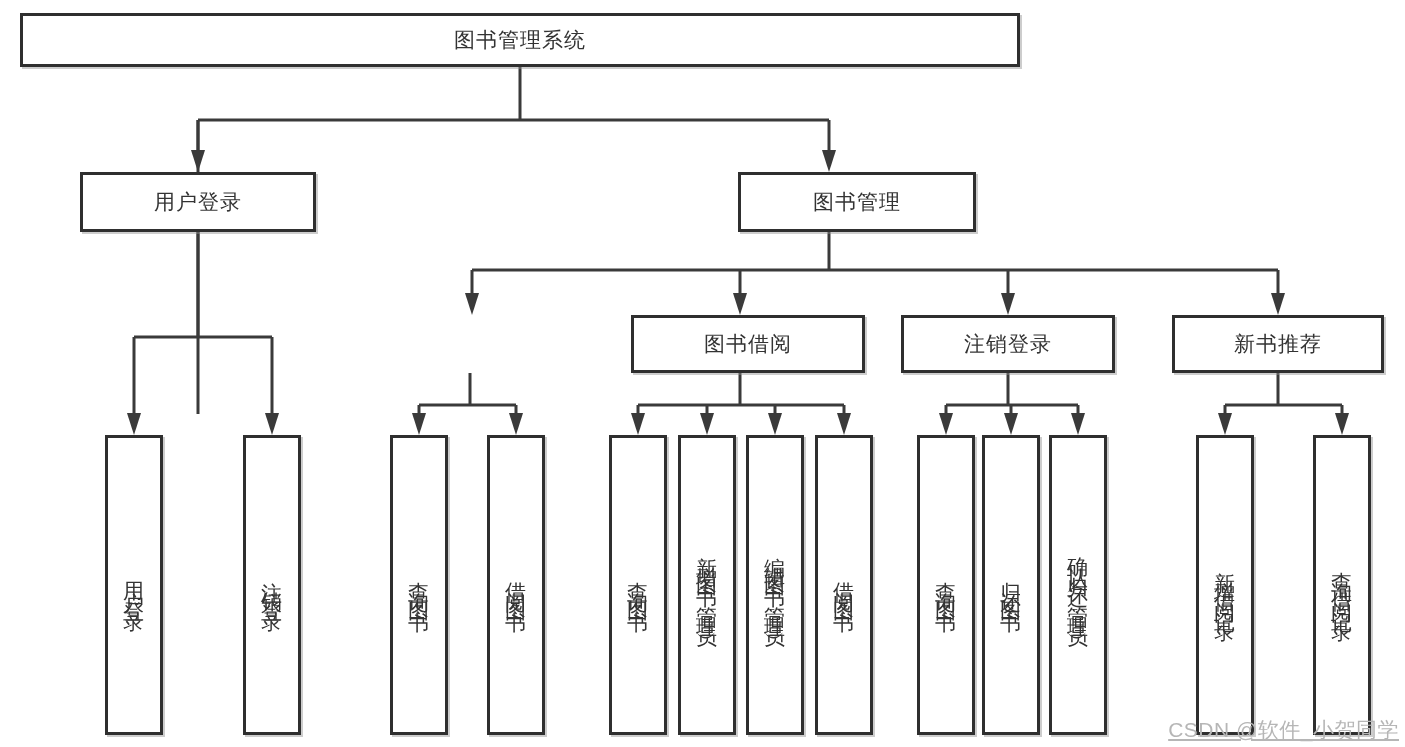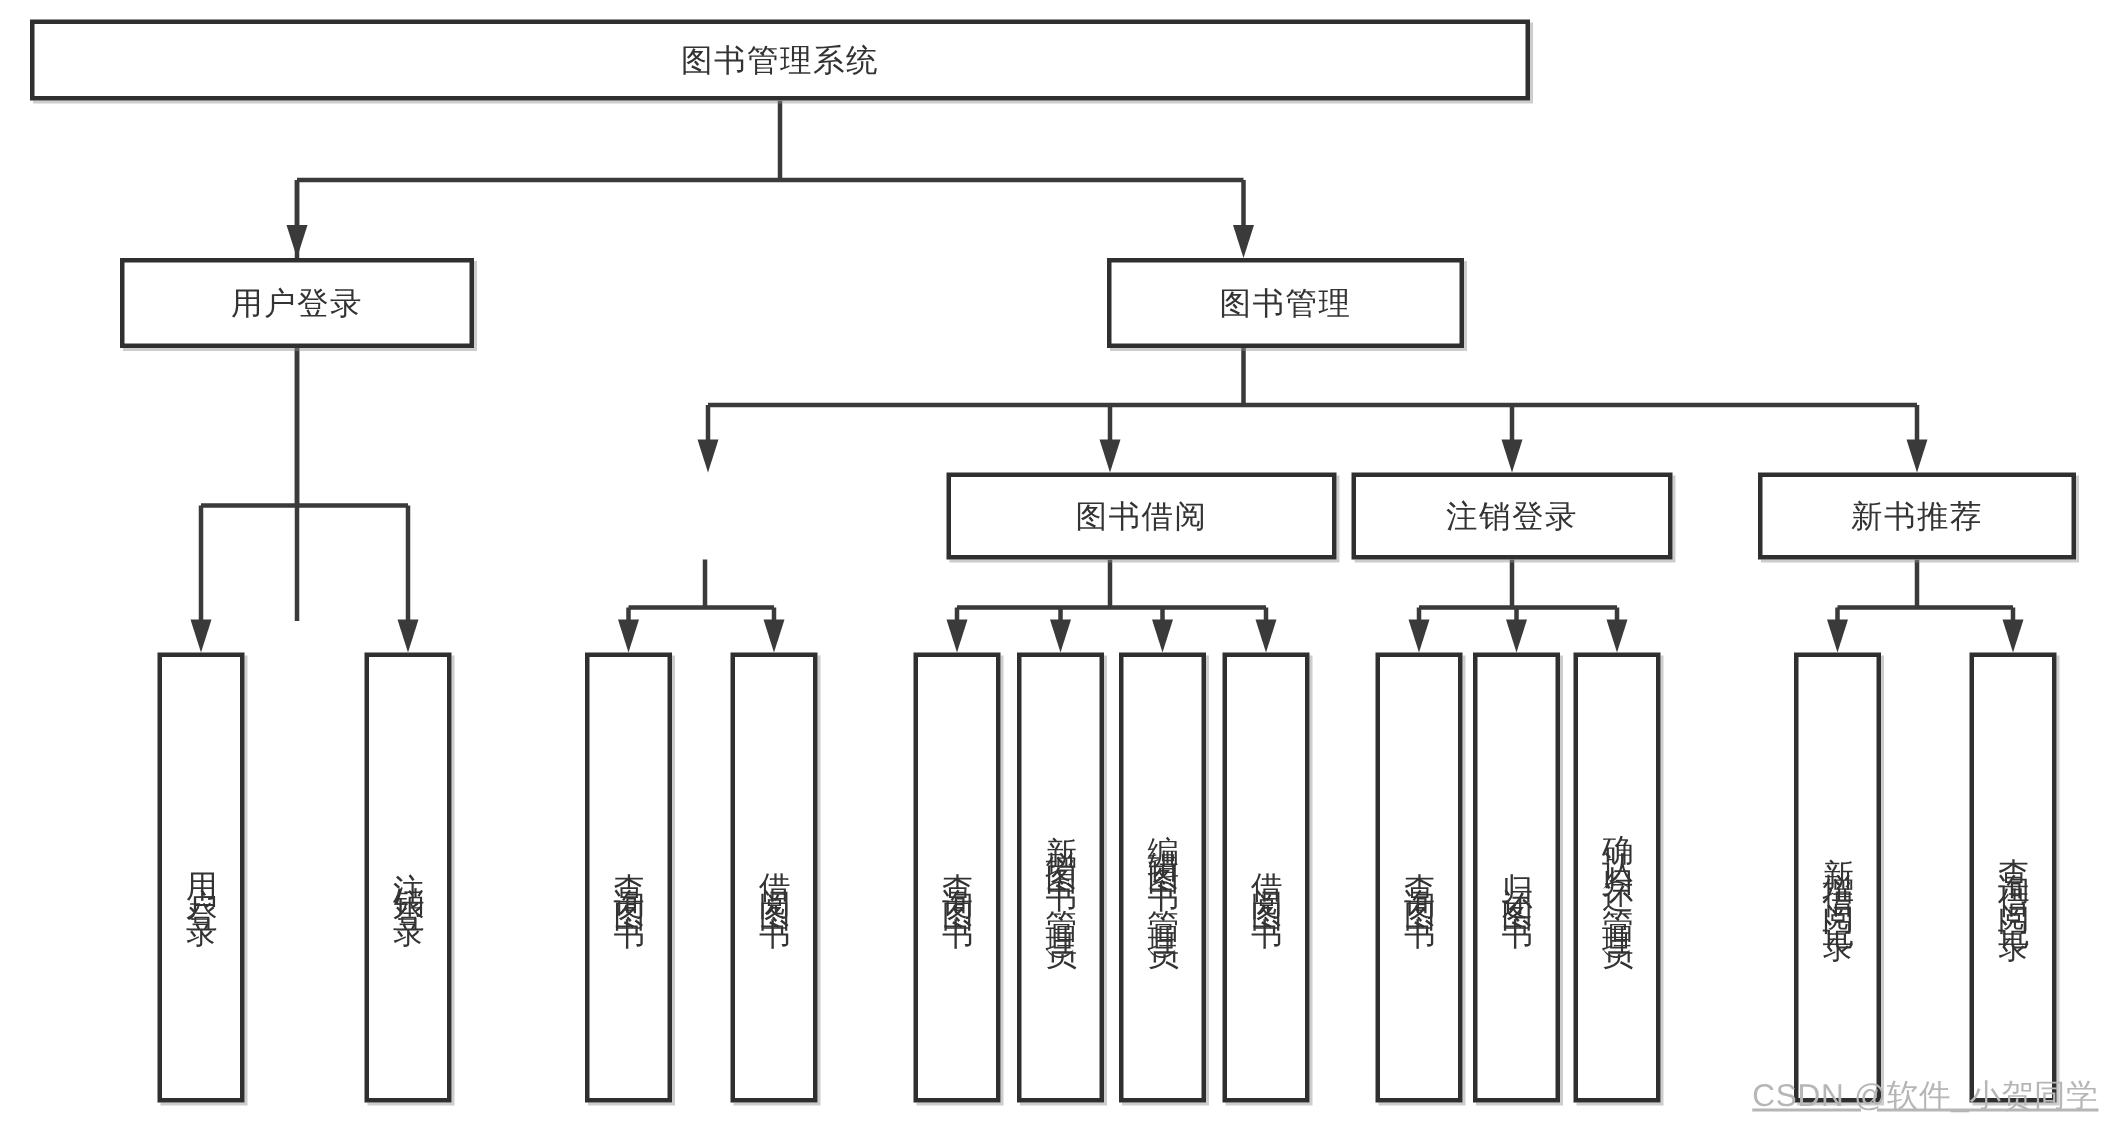--- a/index.html
+++ b/index.html
@@ -48,21 +48,21 @@
     letter-spacing: 10px;
     white-space: nowrap;
   }
   
   .n-root            { left: 20px;  top: 13px;  width: 1000px; height: 54px; }
   
   .n-user-login      { left: 80px;  top: 172px; width: 236px; height: 60px; }
   .n-book-mgmt       { left: 710px; top: 172px; width: 238px; height: 60px; margin-left: 28px; }
   
   .n-new-book-rec    { left: 362px;  top: 315px; width: 216px; height: 58px; }
-  .n-book-borrow     { left: 631px;  top: 315px; width: 260px; height: 58px; }
+  .n-book-borrow     { left: 631px;  top: 315px; width: 234px; height: 58px; }
   .n-current-borrow  { left: 901px;  top: 315px; width: 214px; height: 58px; }
   .n-borrow-records  { left: 1172px; top: 315px; width: 212px; height: 58px; }
   
   .leaf { top: 435px; width: 58px; height: 300px; }
   .n-ul-user-login     { left: 105px; }
   .n-ul-logout         { left: 243px; }
   .n-nb-query-book     { left: 390px; }
   .n-nb-borrow-book    { left: 487px; }
   .n-bb-query-book     { left: 609px; }
   .n-bb-add-book       { left: 678px; }

